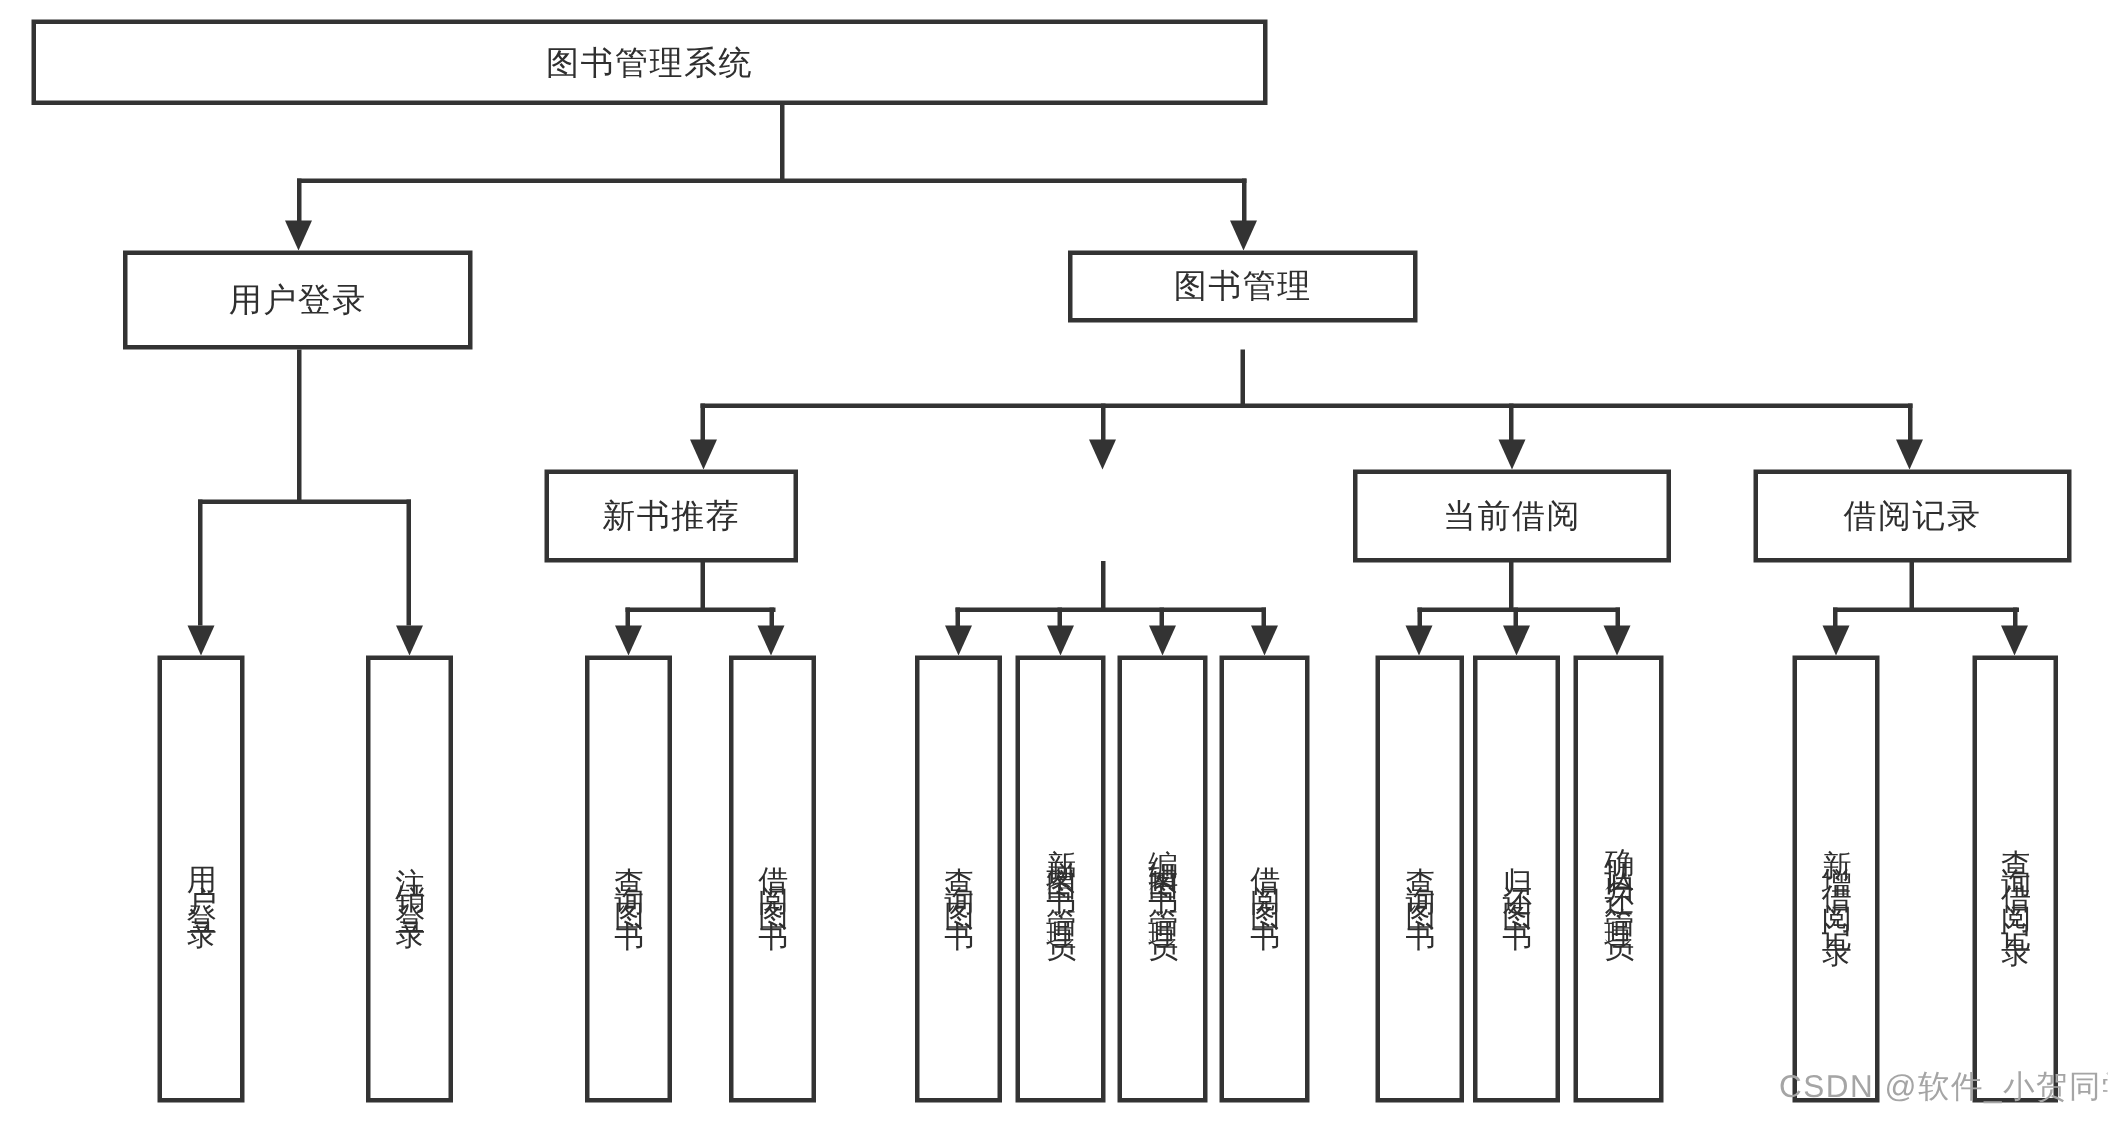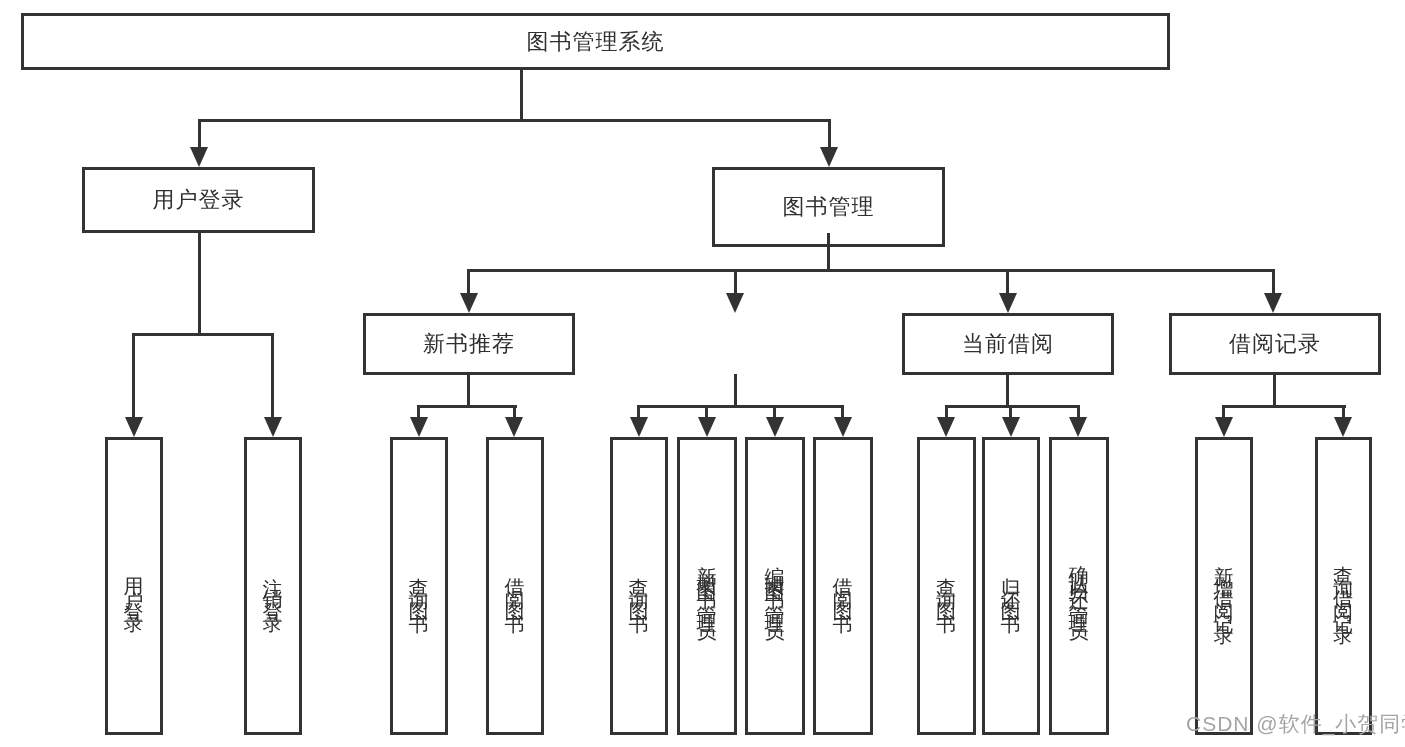--- a/index.html
+++ b/index.html
@@ -39,35 +39,35 @@
     position:absolute;left:1186px;top:710px;
     font-size:21px;color:#a5a5a5;letter-spacing:1px;
     z-index:5;white-space:nowrap;
   }
 </style>
 </head>
 <body>
 
 <div class="stage">
 
-  <div class="box hbox" style="left:21px;top:13px;width:1149px;height:57px">
+  <div class="box hbox" style="left:21px;top:13px;width:824px;height:57px">
     <span>图书管理系统</span>
   </div>
 
   <div class="line" style="left:520px;top:69px;width:3px;height:51px"></div>
   <div class="line" style="left:198px;top:119px;width:633px;height:3px"></div>
   <div class="line" style="left:198px;top:119px;width:3px;height:30px"></div>
   <div class="line" style="left:828px;top:119px;width:3px;height:30px"></div>
   <div class="arrow" style="left:190px;top:147px"></div>
   <div class="arrow" style="left:820px;top:147px"></div>
 
   <div class="box hbox" style="left:82px;top:167px;width:233px;height:66px">
     <span>用户登录</span>
   </div>
-  <div class="box hbox" style="left:712px;top:167px;width:233px;height:80px">
+  <div class="box hbox" style="left:712px;top:167px;width:233px;height:48px">
     <span>图书管理</span>
   </div>
 
   <div class="line" style="left:198px;top:233px;width:3px;height:103px"></div>
   <div class="line" style="left:132px;top:333px;width:142px;height:3px"></div>
   <div class="line" style="left:132px;top:333px;width:3px;height:84px"></div>
   <div class="line" style="left:271px;top:333px;width:3px;height:84px"></div>
   <div class="arrow" style="left:125px;top:417px"></div>
   <div class="arrow" style="left:264px;top:417px"></div>
 
@@ -75,21 +75,21 @@
   <div class="line" style="left:467px;top:269px;width:808px;height:3px"></div>
   <div class="line" style="left:467px;top:269px;width:3px;height:26px"></div>
   <div class="line" style="left:734px;top:269px;width:3px;height:26px"></div>
   <div class="line" style="left:1006px;top:269px;width:3px;height:26px"></div>
   <div class="line" style="left:1272px;top:269px;width:3px;height:26px"></div>
   <div class="arrow" style="left:460px;top:293px"></div>
   <div class="arrow" style="left:726px;top:293px"></div>
   <div class="arrow" style="left:999px;top:293px"></div>
   <div class="arrow" style="left:1264px;top:293px"></div>
 
-  <div class="box hbox" style="left:363px;top:313px;width:212px;height:62px">
+  <div class="box hbox" style="left:363px;top:313px;width:169px;height:62px">
     <span>新书推荐</span>
   </div>
   <div class="box hbox" style="left:1169px;top:313px;width:212px;height:62px">
     <span>借阅记录</span>
   </div>
   <div class="box hbox" style="left:902px;top:313px;width:212px;height:62px">
     <span>当前借阅</span>
   </div>
 
   <div class="line" style="left:467px;top:374px;width:3px;height:33px"></div>

